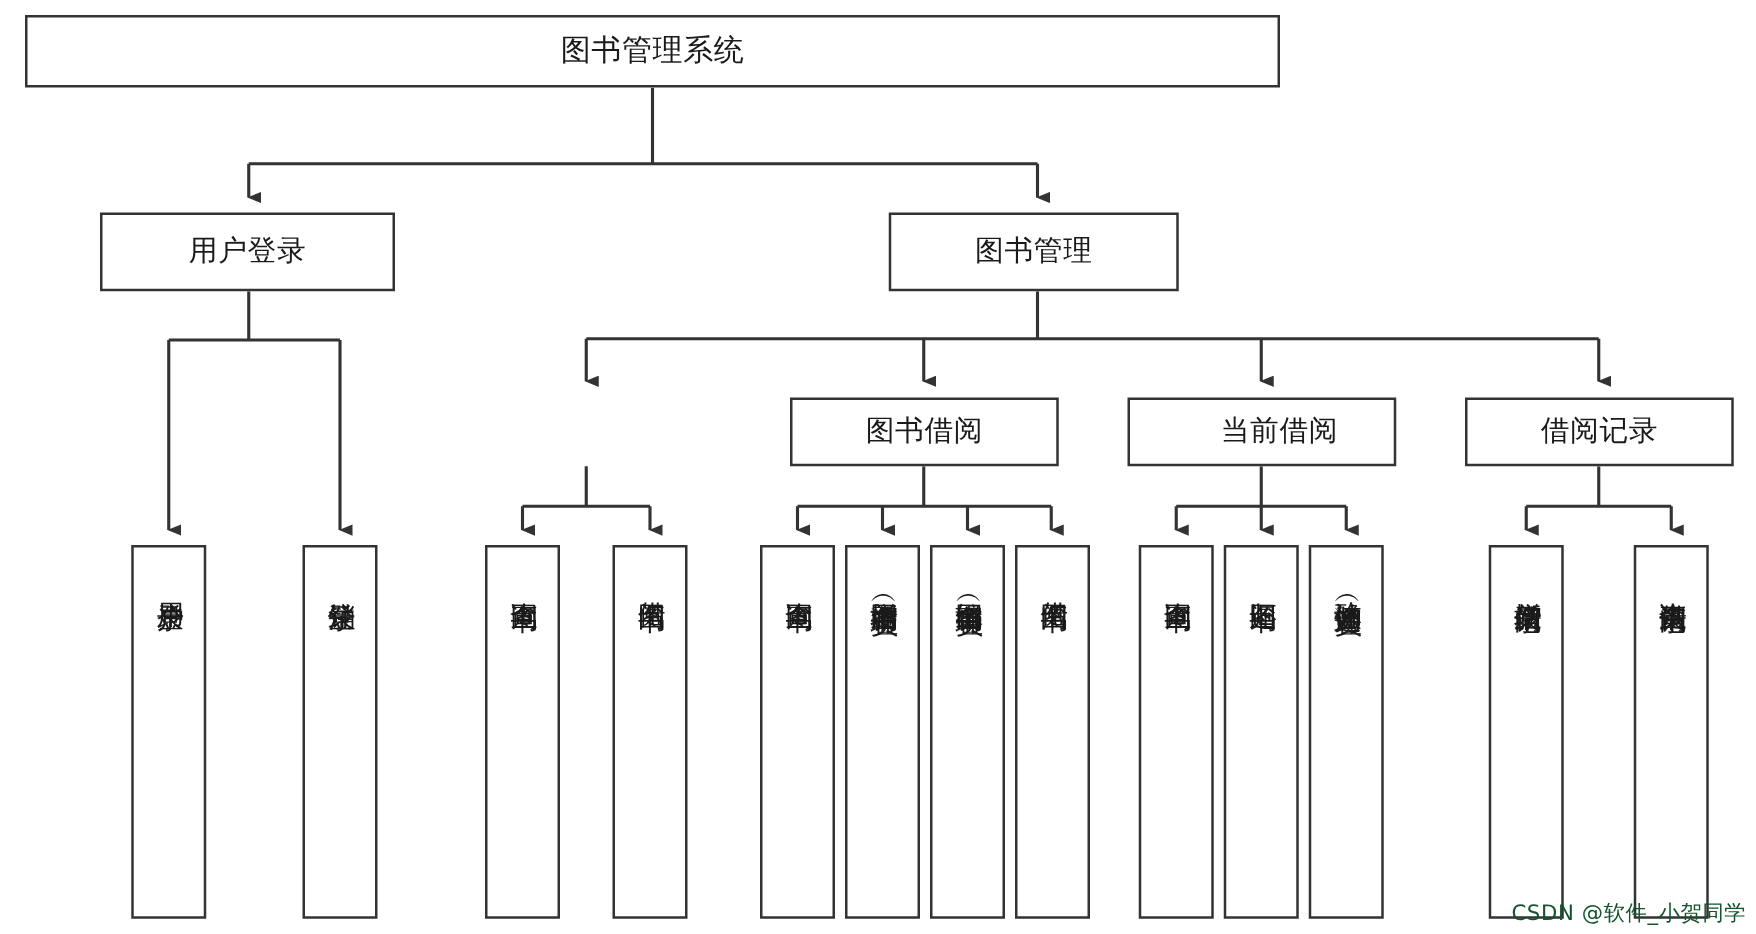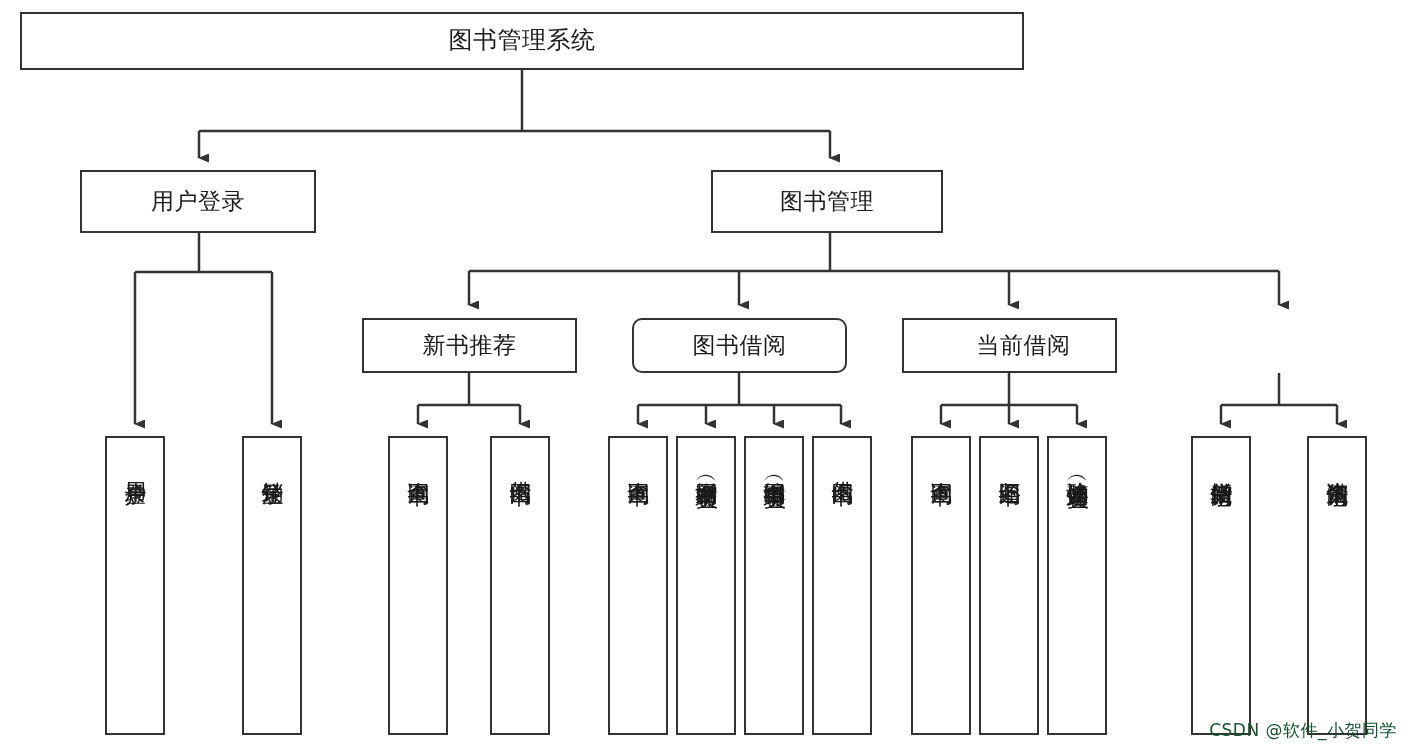--- a/index.html
+++ b/index.html
@@ -131,28 +131,28 @@
     <span class="node-label">图书管理系统</span>
   </div>
 
   <div class="node-box" style="left:80px; top:170px; width:236px; height:63px;">
     <span class="node-label">用户登录</span>
   </div>
   <div class="node-box" style="left:711px; top:170px; width:232px; height:63px;">
     <span class="node-label">图书管理</span>
   </div>
 
-  <div class="node-box" style="left:362px; top:318px; width:215px; height:55px;">
-    <span class="node-label">新书推荐</span>
-  </div>
-  <div class="node-box" style="left:632px; top:318px; width:215px; height:55px;border-radius:10px;">
+  <div class="node-box" style="left:632px; top:318px; width:215px; height:55px;">
     <span class="node-label">图书借阅</span>
   </div>
   <div class="node-box" style="left:902px; top:318px; width:215px; height:55px;padding-left:28px;">
     <span class="node-label">当前借阅</span>
+  </div>
+  <div class="node-box" style="left:1172px; top:318px; width:215px; height:55px;">
+    <span class="node-label">借阅记录</span>
   </div>
 
   <div class="node-box leaf" style="left:105px; top:436px; width:60px; height:299px;">
     <span class="node-label">用户登录</span>
   </div>
   <div class="node-box leaf" style="left:242px; top:436px; width:60px; height:299px;">
     <span class="node-label">注销登录</span>
   </div>
 
   <div class="node-box leaf" style="left:388px; top:436px; width:60px; height:299px;">

